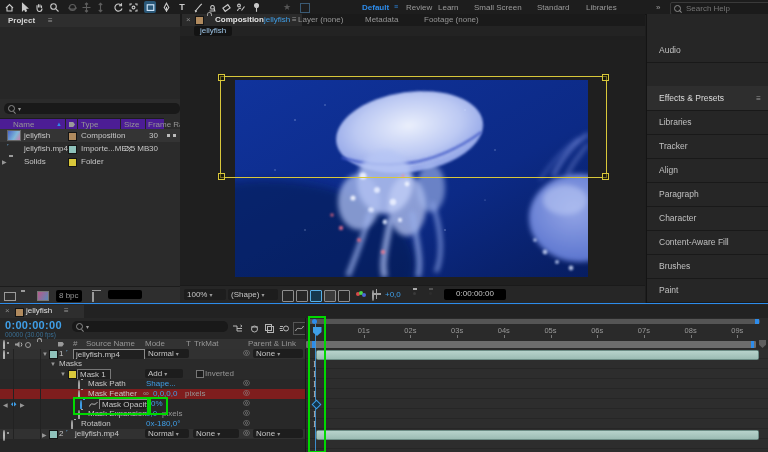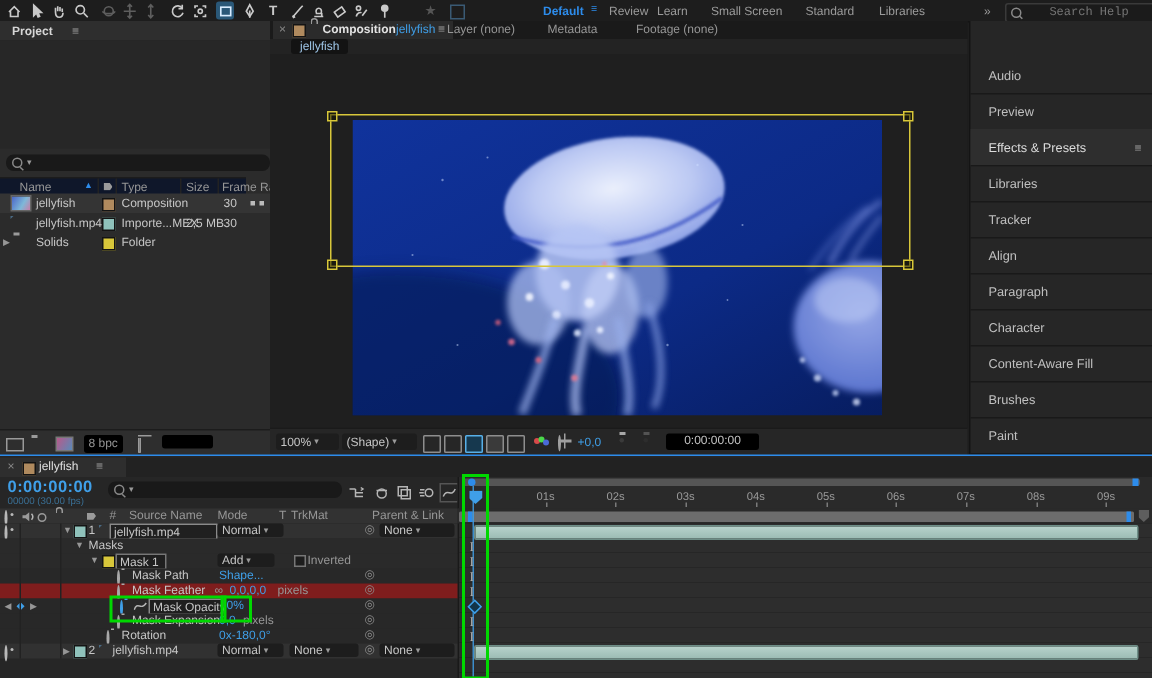--- a/index.html
+++ b/index.html
@@ -15,21 +15,21 @@
   .toolbar{left:0;top:0;width:768px;height:14px;background:#1d1d1d;border-bottom:1px solid #141414;}
   .ti{position:absolute;top:1px;width:12px;height:12px;display:flex;align-items:center;justify-content:center;}
   .ti svg{stroke:#c9c9c9;fill:none;stroke-width:1.1;}
   .ti.dimtool svg{stroke:#5e5e5e;}
   .ti.active{background:#2a5878;border-radius:2px;}
   .wslabel{position:absolute;top:3px;font-size:8px;color:#9b9b9b;}
   .wslabel.on{color:var(--accent-blue);font-weight:bold;}
   .helpbox{position:absolute;left:670px;top:1.5px;width:94px;height:11px;background:#1b1b1b;
            border:1px solid #3a3a3a;border-radius:2px;display:flex;align-items:center;gap:3px;padding:0 3px;}
   .helpbox input{background:transparent;border:0;outline:0;color:#9a9a9a;font-size:8px;width:80px;
-                 font-family:Liberation Mono, monospace;text-align:center;}
+                 font-family:Liberation Sans, sans-serif;}
   
   .mag{width:5px;height:5px;border:1px solid #8a8a8a;border-radius:50%;position:relative;flex:0 0 auto;}
   .mag::after{content:"";position:absolute;width:3px;height:1px;background:#8a8a8a;left:4px;top:5.5px;transform:rotate(45deg);}
   .menu-g{color:#9a9a9a;font-size:8px;} .close-g{color:#8a8a8a;font-size:8px;}
   .caret{color:#9a9a9a;font-size:6px;}
   .sw{width:7px;height:7px;border:1px solid #141414;display:inline-block;}
   .eye{width:8px;height:5px;border:1px solid #b9b9b9;border-radius:50%;position:relative;}
   .eye::after{content:"";position:absolute;left:2.5px;top:1px;width:2px;height:2px;background:#b9b9b9;border-radius:50%;}
   .lockic{width:5px;height:4px;background:#9a9a9a;position:relative;margin-top:3px;}
   .lockic::before{content:"";position:absolute;left:0.5px;top:-3px;width:3px;height:3px;border:1px solid #9a9a9a;border-bottom:0;border-radius:3px 3px 0 0;}
@@ -196,21 +196,21 @@
     <div class="abs" style="left:0;top:0;width:180px;height:13px;background:#2e2e2e;border-bottom:1px solid #202020">
       <span class="abs txt b" style="left:8px;top:2px;color:#d6d6d6">Project</span>
       <span class="abs menu-g" style="left:48px;top:2px">≡</span>
     </div>
     <div class="abs" style="left:0;top:13px;width:180px;height:72px;background:#272727"></div>
     <div class="abs" style="left:4px;top:89px;width:168px;height:11px;background:#191919;border-radius:5px;display:flex;align-items:center;gap:3px;padding:0 4px">
       <span class="mag"></span>
       <span class="caret">▾</span>
     </div>
 
-    <div class="abs" style="left:0;top:104px;width:164px;height:11px;background:#0f172a;border-top:1px solid #1c1c1c;border-bottom:1px solid #1c1c1c">
+    <div class="abs" style="left:0;top:104px;width:164px;height:11px;background:#4c1d95;border-top:1px solid #1c1c1c;border-bottom:1px solid #1c1c1c">
       <span class="abs txt dim" style="left:13px;top:1px">Name</span>
       <span class="abs" style="left:56px;top:2px;color:var(--accent-blue);font-size:6px">▲</span>
       <span class="abs tagic" style="left:69px;top:3px"></span>
       <span class="abs txt dim" style="left:81px;top:1px">Type</span>
       <span class="abs txt dim" style="left:124px;top:1px">Size</span>
       <span class="abs txt dim" style="left:148px;top:1px">Frame Ra..</span>
       <i class="abs" style="left:65px;top:0;width:1px;height:11px;background:#222"></i>
       <i class="abs" style="left:77px;top:0;width:1px;height:11px;background:#222"></i>
       <i class="abs" style="left:120px;top:0;width:1px;height:11px;background:#222"></i>
       <i class="abs" style="left:145px;top:0;width:1px;height:11px;background:#222"></i>
@@ -395,23 +395,20 @@
       <span class="abs chip" style="left:264px;top:2.5px;width:62px;height:11px;display:flex;align-items:center;justify-content:center">
         <span class="txt">0:00:00:00</span>
       </span>
     </div>
   </div>
 
   <div class="abs rp">
     <div class="rpi" style="top:24px">
         <span class="lbl">Audio</span>
       </div>
-    <div class="rpi" style="top:48px">
-        <span class="lbl">Preview</span>
-      </div>
     <div class="rpi" style="top:72px;background:#2e2e2e">
       <span class="lbl" style="color:#dcdcdc">Effects &amp; Presets</span>
       <span class="menu-g" style="position:absolute;right:8px">≡</span>
     </div>
     <div class="rpi" style="top:96px">
         <span class="lbl">Libraries</span>
       </div>
     <div class="rpi" style="top:120px">
         <span class="lbl">Tracker</span>
       </div>

